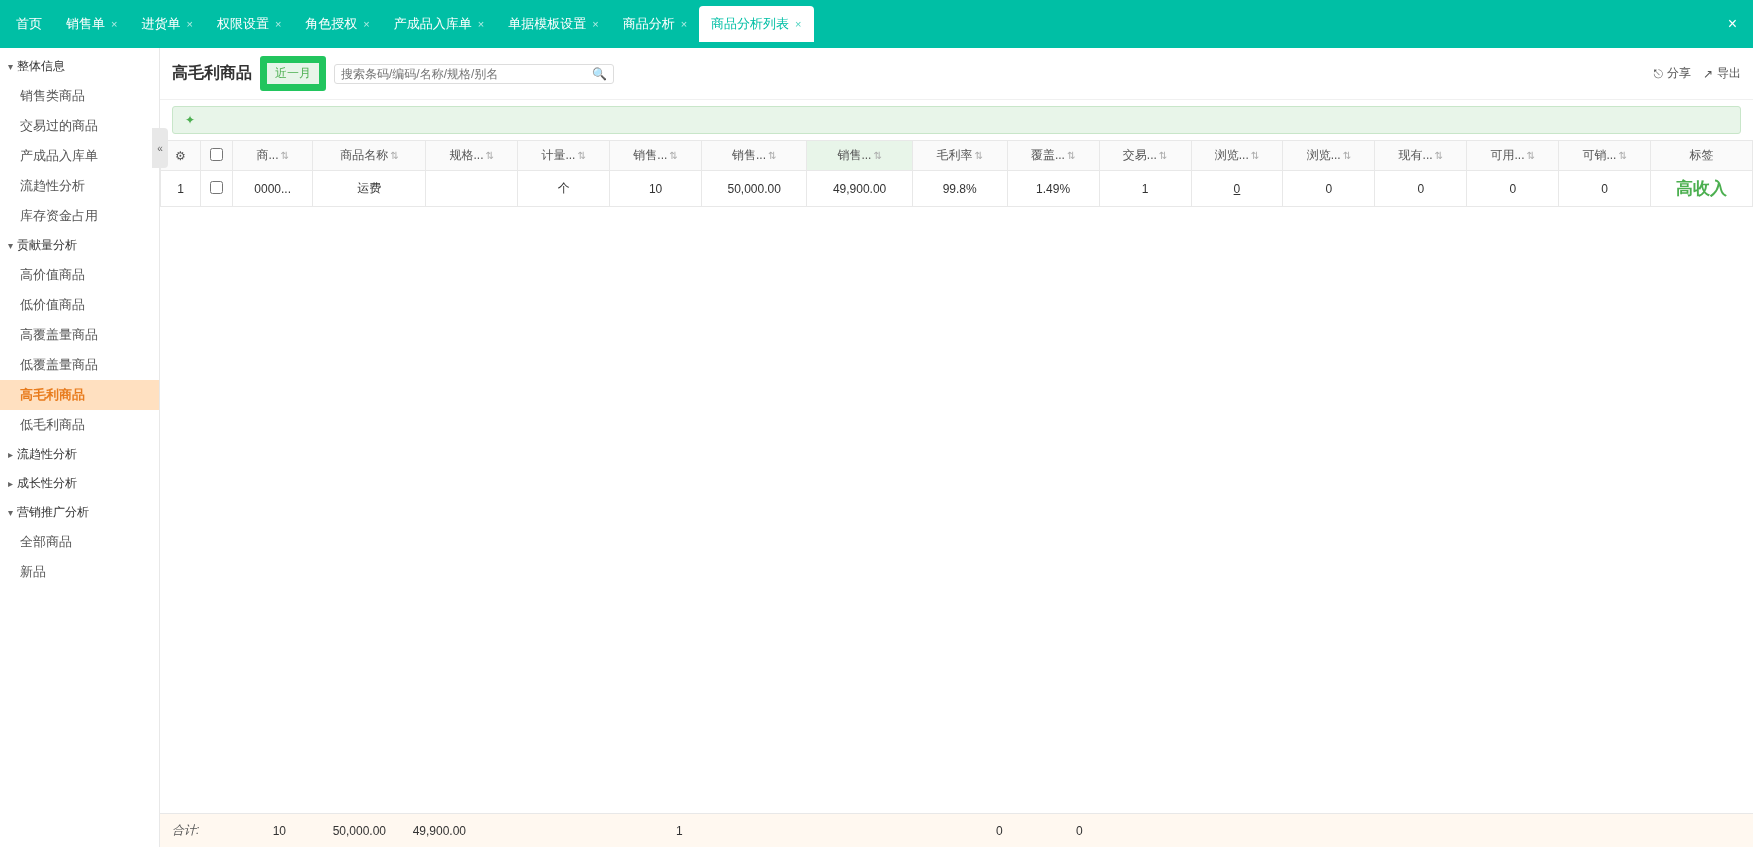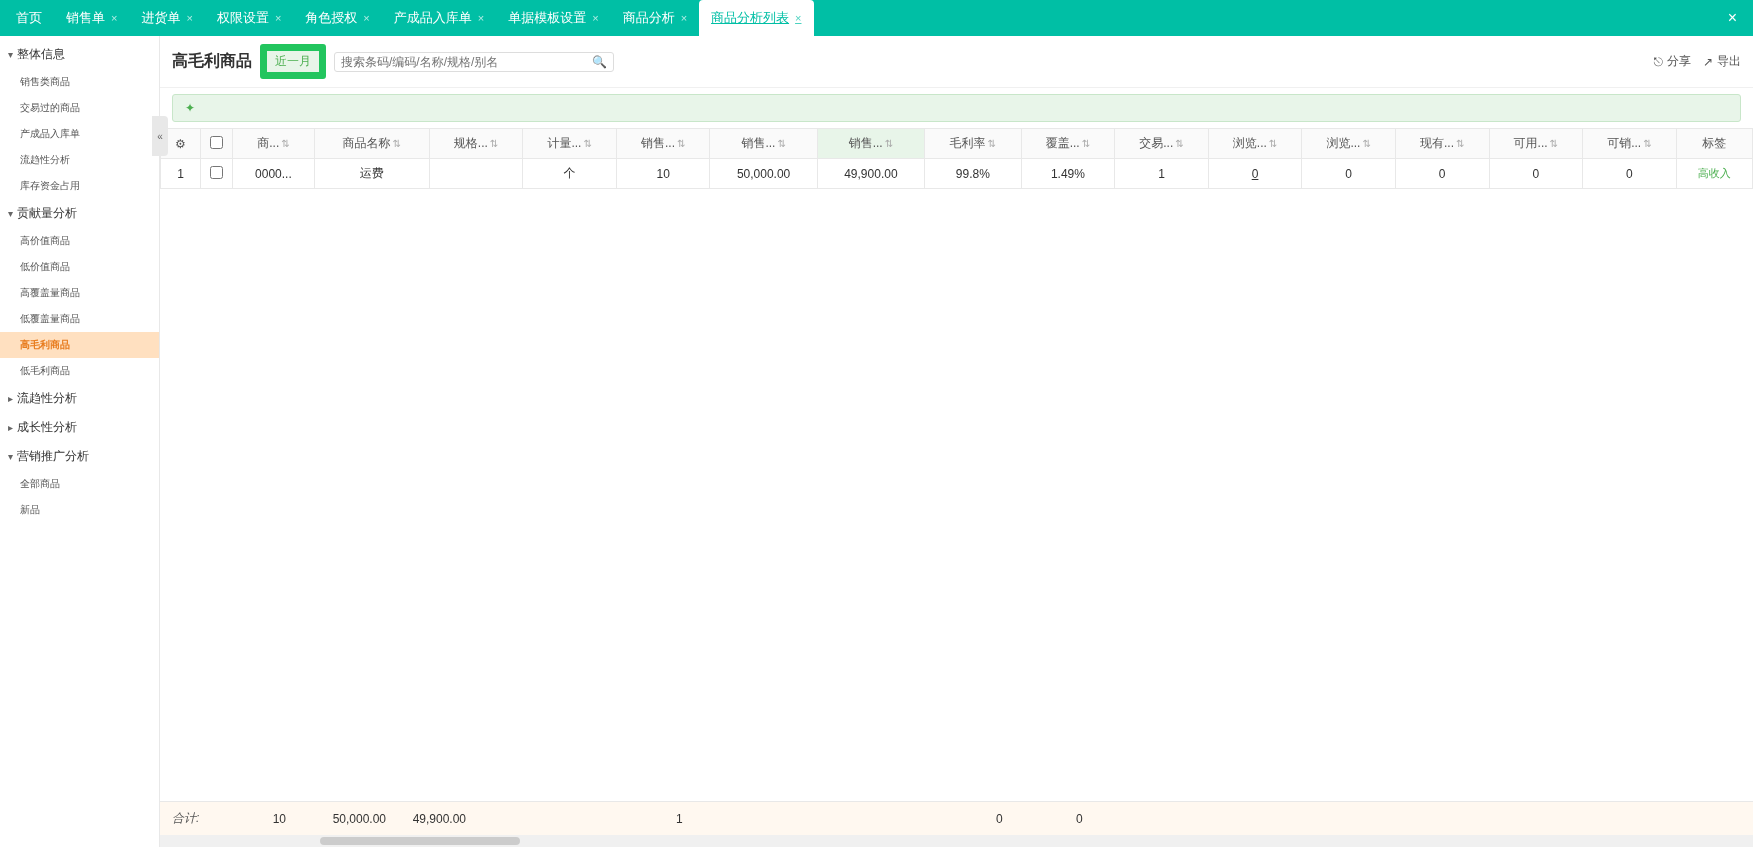--- a/index.html
+++ b/index.html
@@ -3,35 +3,35 @@
   <meta charset="utf-8">
   <style>
     * { margin: 0; padding: 0; box-sizing: border-box; }
     body { font-family: 'Microsoft YaHei', Arial, sans-serif; font-size: 12px; background: #f5f5f5; overflow: hidden; width: 1753px; height: 847px; }
 
     
     .top-nav {
       display: flex;
       align-items: center;
       background: #00bfa5;
-      height: 36px;
+      height: 48px;
       padding: 0 4px;
     }
     .top-nav .nav-item {
       display: flex;
       align-items: center;
       padding: 0 12px;
       height: 36px;
       color: #fff;
       cursor: pointer;
       white-space: nowrap;
       font-size: 13px;
       gap: 4px;
     }
-    .top-nav .nav-item.active { background: #fff; color: #00bfa5; border-radius: 4px 4px 0 0; text-decoration: underline; }
+    .top-nav .nav-item.active { background: #fff; color: #00bfa5; border-radius: 4px 4px 0 0; }
     .top-nav .nav-item .close-x {
       font-size: 11px;
       opacity: 0.7;
       margin-left: 2px;
     }
     .top-nav .nav-item.active .close-x { color: #00bfa5; }
     .spacer { flex: 1; }
     .top-nav .window-close {
       color: #fff;
       padding: 0 12px;
@@ -59,21 +59,21 @@
       align-items: center;
       padding: 6px 8px;
       font-size: 12px;
       color: #333;
       cursor: pointer;
       gap: 4px;
     }
     .sidebar-group-header .arrow { font-size: 10px; color: #666; }
     .sidebar-item {
       padding: 6px 8px 6px 20px;
-      font-size: 10px;
+      font-size: 13px;
       color: #555;
       cursor: pointer;
       white-space: nowrap;
       font-family: Liberation Mono, monospace;
     }
     .sidebar-item.active { background: #ffe0c0; color: #e87c1e; font-weight: bold; }
 
     .sidebar-collapse-btn {
       position: absolute;
       top: 80px;
@@ -201,21 +201,22 @@
     thead tr th .sort-icon { color: #aaa; font-size: 10px; }
     tbody tr td {
       border: 1px solid #e8e8e8;
       padding: 6px 8px;
       color: #333;
       white-space: nowrap;
       text-align: center;
     }
     .tag-green {
       color: #4caf50;
-      font-size: 11px;
+      font-size: 17px;
+      font-weight: bold;
     }
     .underline { text-decoration: underline; cursor: pointer; }
 
     
     .table-footer {
       border-top: 1px solid #e8e8e8;
       background: #fff8f0;
       padding: 6px 12px;
       display: flex;
       align-items: center;

